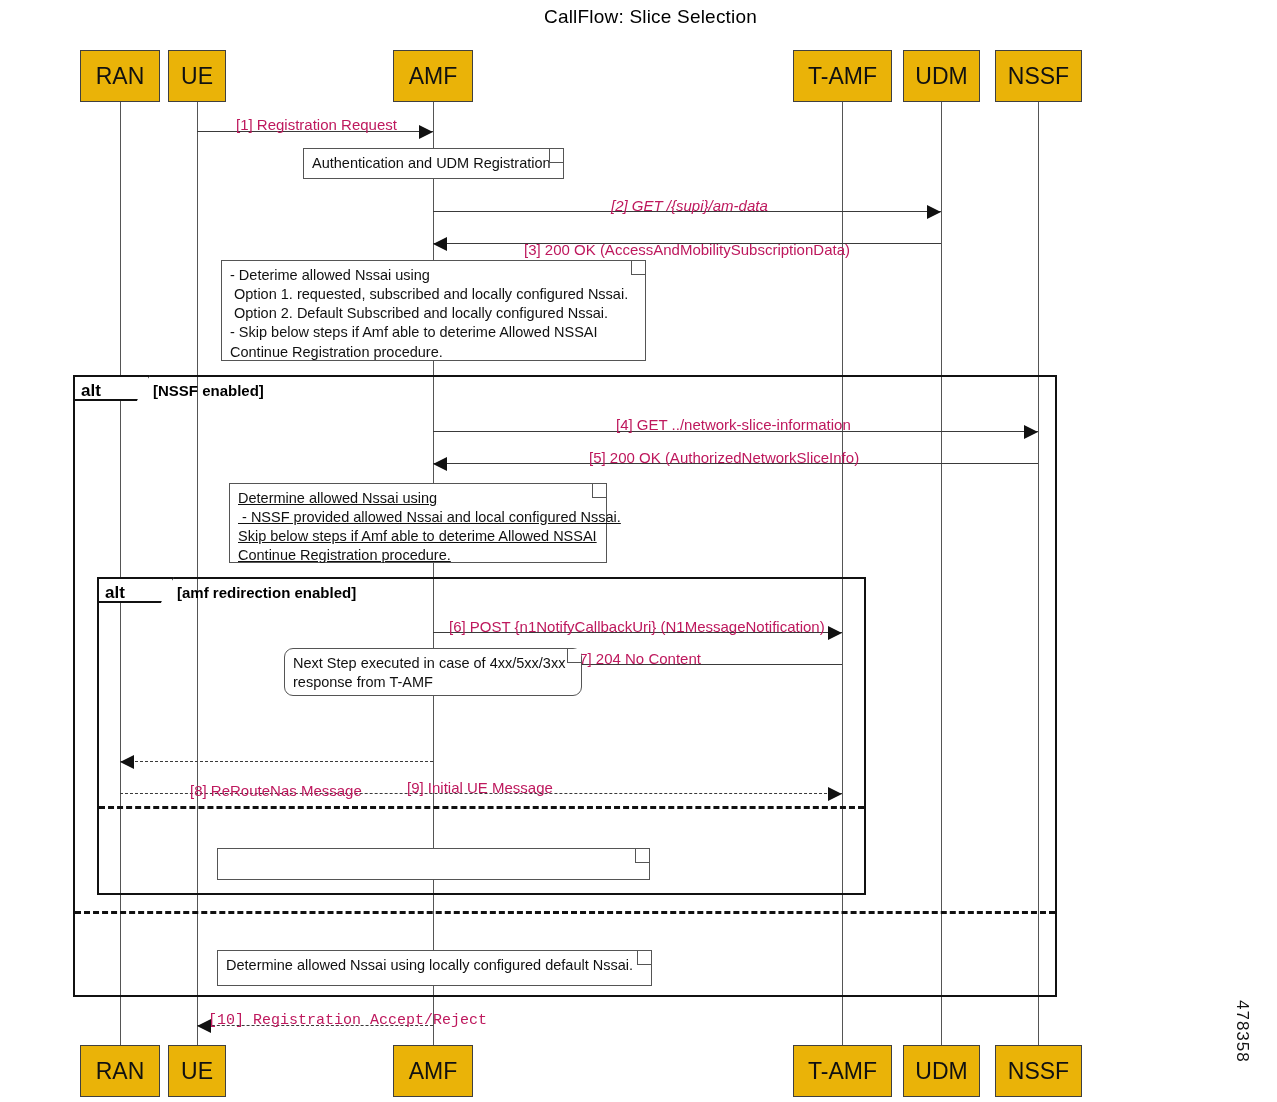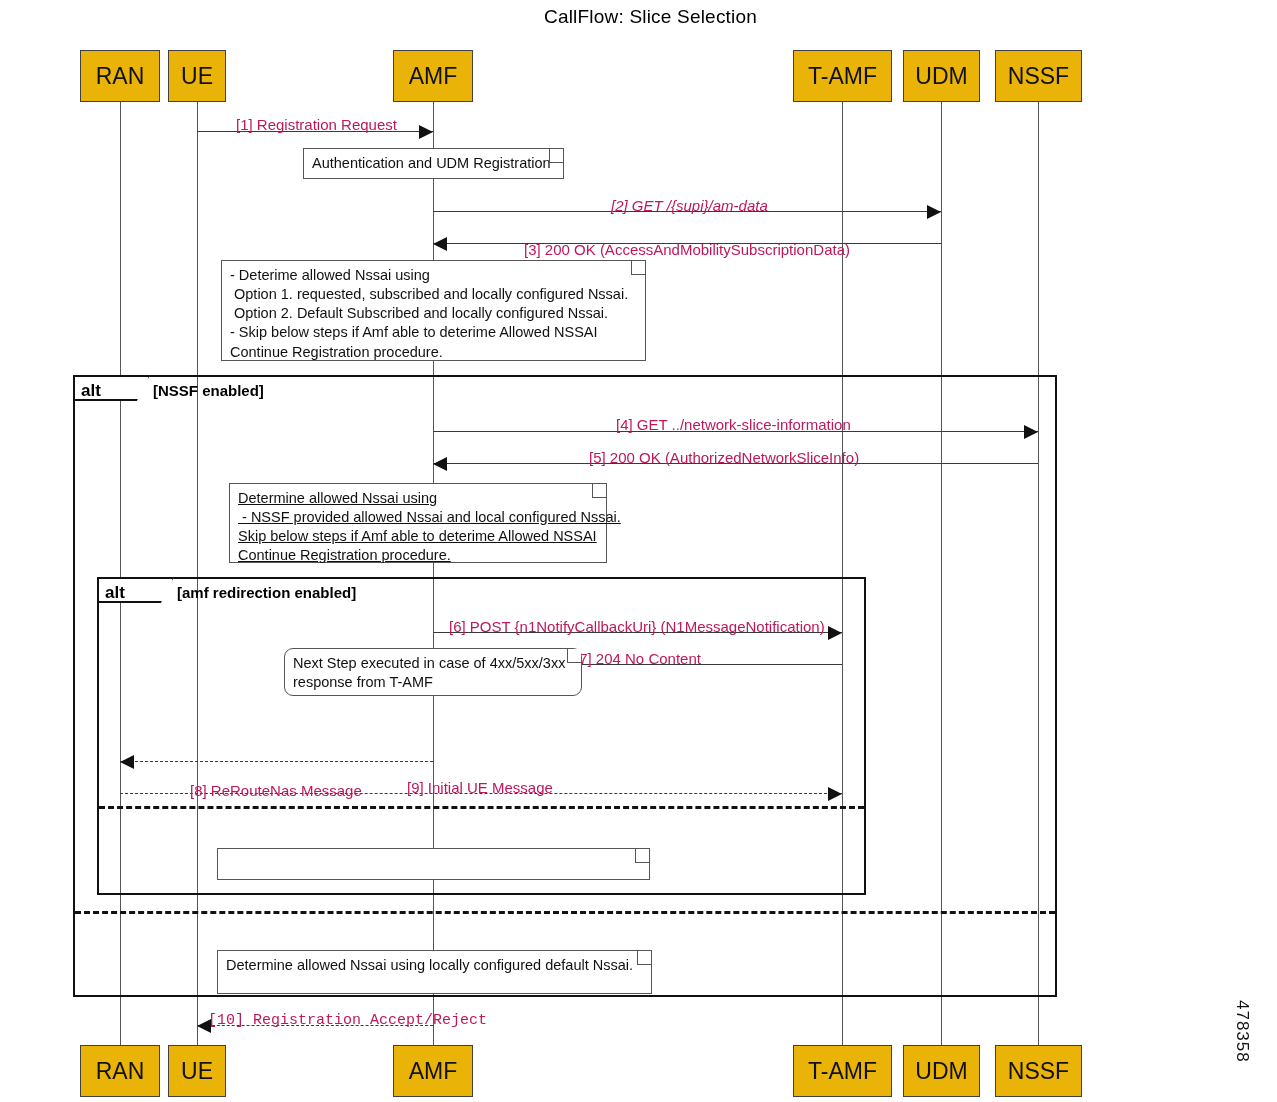--- a/index.html
+++ b/index.html
@@ -277,17 +277,17 @@
  Option 2. Default Subscribed and locally configured Nssai.
 - Skip below steps if Amf able to deterime Allowed NSSAI
 Continue Registration procedure.</div><div class="note-fold"></div></div>
       <div class="note" style="left: 229px; top: 483px; width: 378px; height: 80px; text-decoration: underline;"><div>Determine allowed Nssai using
  - NSSF provided allowed Nssai and local configured Nssai.
 Skip below steps if Amf able to deterime Allowed NSSAI
 Continue Registration procedure.</div><div class="note-fold"></div></div>
       <div class="note" style="left: 284px; top: 648px; width: 298px; height: 48px; border-radius: 9px;"><div>Next Step executed in case of 4xx/5xx/3xx
 response from T-AMF</div><div class="note-fold"></div></div>
       <div class="note" style="left: 217px; top: 848px; width: 433px; height: 32px;"><div class="note-fold"></div></div>
-      <div class="note" style="left: 217px; top: 950px; width: 435px; height: 44px;"><div>Determine allowed Nssai using locally configured default Nssai.</div><div class="note-fold"></div></div>
+      <div class="note" style="left: 217px; top: 950px; width: 435px; height: 36px;"><div>Determine allowed Nssai using locally configured default Nssai.</div><div class="note-fold"></div></div>
     </div>
 
   <div class="figure-id" style="left:1232px; top:1000px;">478358</div>
 </div>
 
 </body></html>

